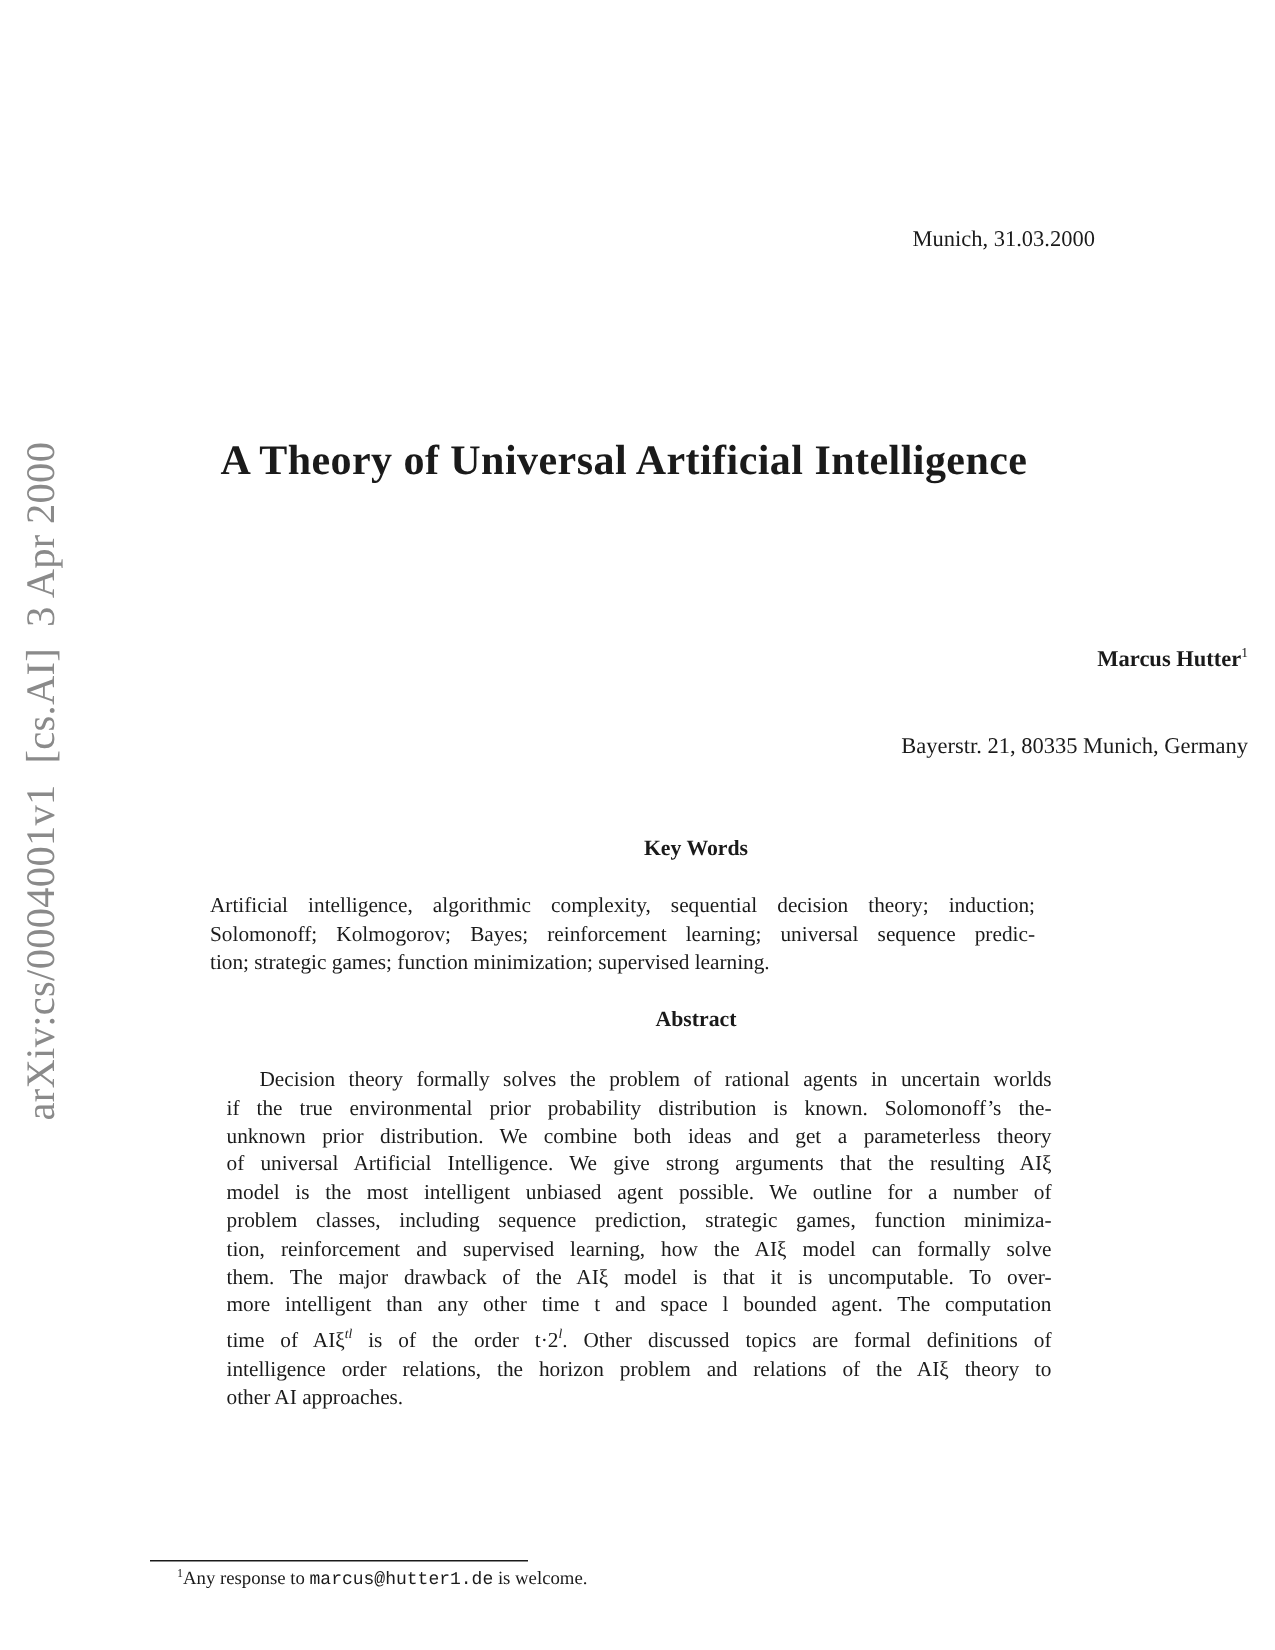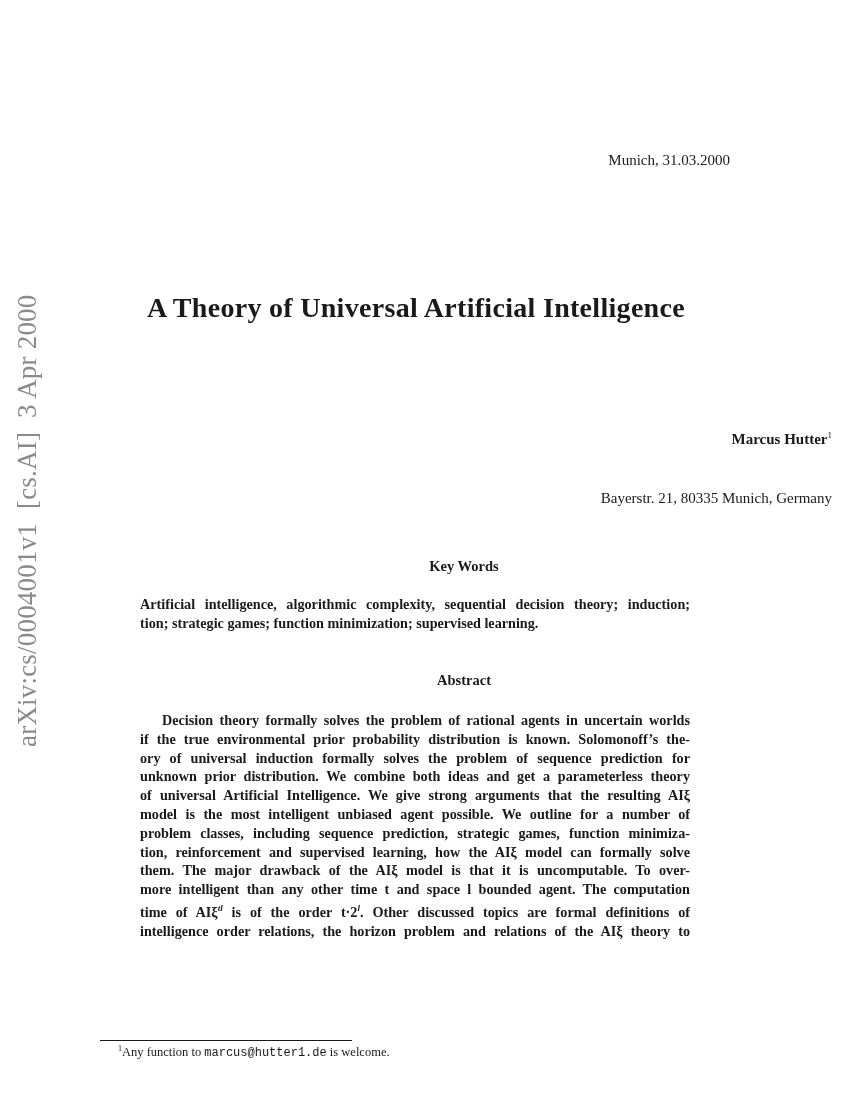--- a/index.html
+++ b/index.html
@@ -35,26 +35,26 @@
     text-align: right; font-size: 15px;
   }
   .section-head {
     position: absolute; left: 0; width: 832px;
     text-align: center; font-weight: bold; font-size: 14.5px; padding-left: 48px;
   }
   .kw-head { top: 558px; }
   .abs-head { top: 672px; }
   .block {
     position: absolute; left: 140px; width: 550px;
-    font-size: 14.2px; line-height: 18.8px; text-align: justify; font-weight: bold;
+    font-size: 14.2px; line-height: 18.8px; text-align: justify;
   }
   .block .line { display: block; text-align: justify; text-align-last: justify; white-space: nowrap; }
   .block .line.last { text-align-last: left; }
   .keywords { top: 595px; }
-  .abstract { top: 711px; }
+  .abstract { top: 711px; margin-left: 11px; }
   .abstract .line.first { text-indent: 22px; }
   .footnote-rule {
     position: absolute; left: 100px; top: 1040px; width: 252px; height: 1px;
     background: #1a1a1a;
   }
   .footnote {
     position: absolute; left: 118px; top: 1044px; font-size: 12.5px;
   }
   .footnote sup { font-size: 8px; }
   .mono { font-family: "Liberation Mono", "DejaVu Sans Mono", monospace; font-size: 12px; }
@@ -70,33 +70,34 @@
   <div>A Theory of Universal Artificial Intelligence</div>
 </div>
 
 <div class="author"><span>Marcus Hutter</span><sup>1</sup></div>
 
 <div class="affil">Bayerstr. 21, 80335 Munich, Germany</div>
 
 <div class="section-head kw-head">Key Words</div>
 <div class="block keywords">
   <span class="line">Artificial intelligence, algorithmic complexity, sequential decision theory; induction;</span>
+  <span class="line">Solomonoff; Kolmogorov; Bayes; reinforcement learning; universal sequence predic-</span>
   <span class="line last">tion; strategic games; function minimization; supervised learning.</span>
 </div>
 
 <div class="section-head abs-head">Abstract</div>
 <div class="block abstract">
   <span class="line first">Decision theory formally solves the problem of rational agents in uncertain worlds</span>
   <span class="line">if the true environmental prior probability distribution is known. Solomonoff’s the-</span>
-  <span class="line">ory of universal induction formally solves the problem of sequence prediction for</span>
   <span class="line">unknown prior distribution. We combine both ideas and get a parameterless theory</span>
   <span class="line">of universal Artificial Intelligence. We give strong arguments that the resulting AIξ</span>
   <span class="line">model is the most intelligent unbiased agent possible. We outline for a number of</span>
   <span class="line">problem classes, including sequence prediction, strategic games, function minimiza-</span>
   <span class="line">tion, reinforcement and supervised learning, how the AIξ model can formally solve</span>
   <span class="line">them. The major drawback of the AIξ model is that it is uncomputable. To over-</span>
   <span class="line">more intelligent than any other time t and space l bounded agent. The computation</span>
   <span class="line">time of AIξ<sup style="font-size: 9px; font-style: italic;">tl</sup> is of the order t·2<sup style="font-size: 9px; font-style: italic;">l</sup>. Other discussed topics are formal definitions of</span>
   <span class="line">intelligence order relations, the horizon problem and relations of the AIξ theory to</span>
+  <span class="line last">other AI approaches.</span>
 </div>
 
 <div class="footnote-rule"></div>
-<div class="footnote"><sup>1</sup><span>Any function to </span><span class="mono">marcus@hutter1.de</span><span> is welcome.</span></div>
+<div class="footnote"><sup>1</sup><span>Any response to </span><span class="mono">marcus@hutter1.de</span><span> is welcome.</span></div>
 
 </body></html>

